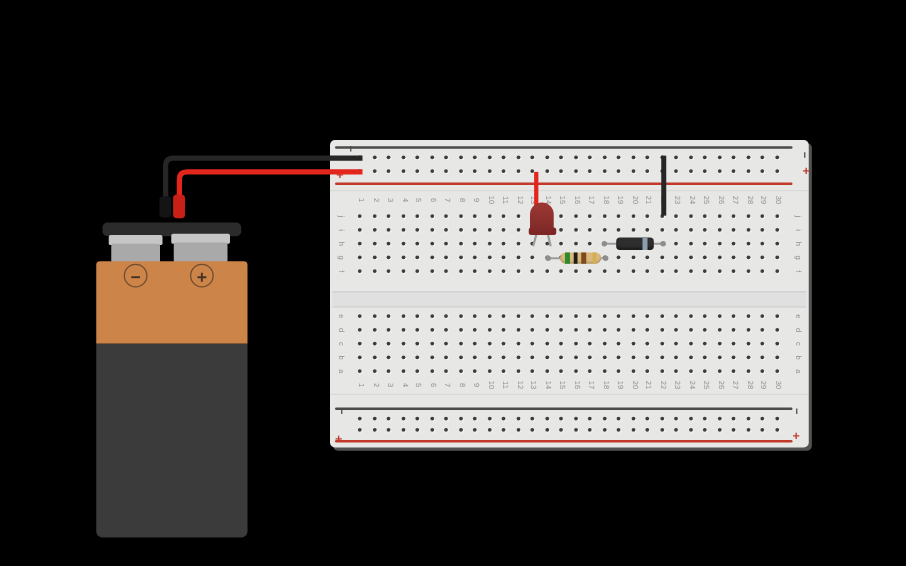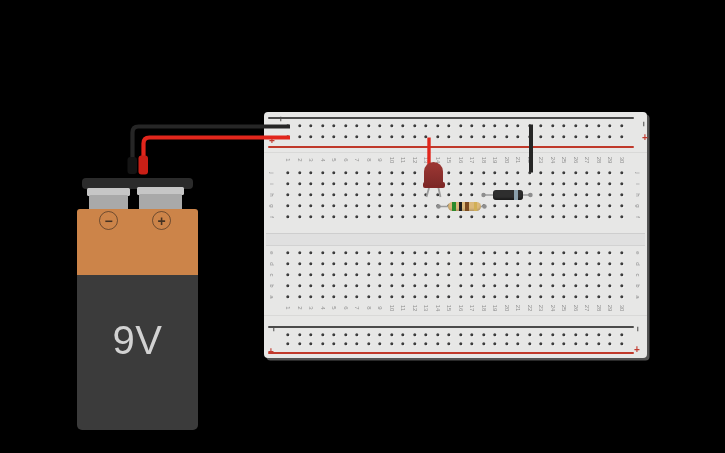--- a/index.html
+++ b/index.html
@@ -65,21 +65,20 @@
     <div class="term term-rt"></div>
     <div class="term term-rb"></div>
     <div class="bat-orange" style="background: rgb(204, 132, 73);"></div>
     <div class="bat-dark" style="background: rgb(59, 59, 59);"></div>
     <div class="badge badge-minus">
       <span>−</span>
     </div>
     <div class="badge badge-plus">
       <span>+</span>
     </div>
-    <div class="bat-label">9V</div>
   </div>
 
   <div class="board" style="background: rgb(231, 231, 230);">
     <div class="rail-line" style="left: 4px; top: 5px; width: 366px; height: 2.4px; background: rgb(75, 75, 75);"></div>
     <div class="rail-line" style="left: 4px; top: 33.5px; width: 366px; height: 2px; background: rgb(192, 57, 43);"></div>
     <div class="sep" style="top:40px;"></div>
     <div class="channel"></div>
     <div class="sep" style="top:203px;"></div>
     <div class="rail-line" style="left: 4px; top: 214px; width: 366px; height: 2.2px; background: rgb(75, 75, 75);"></div>
     <div class="rail-line" style="left: 4px; top: 239.5px; width: 366px; height: 2px; background: rgb(192, 57, 43);"></div>

